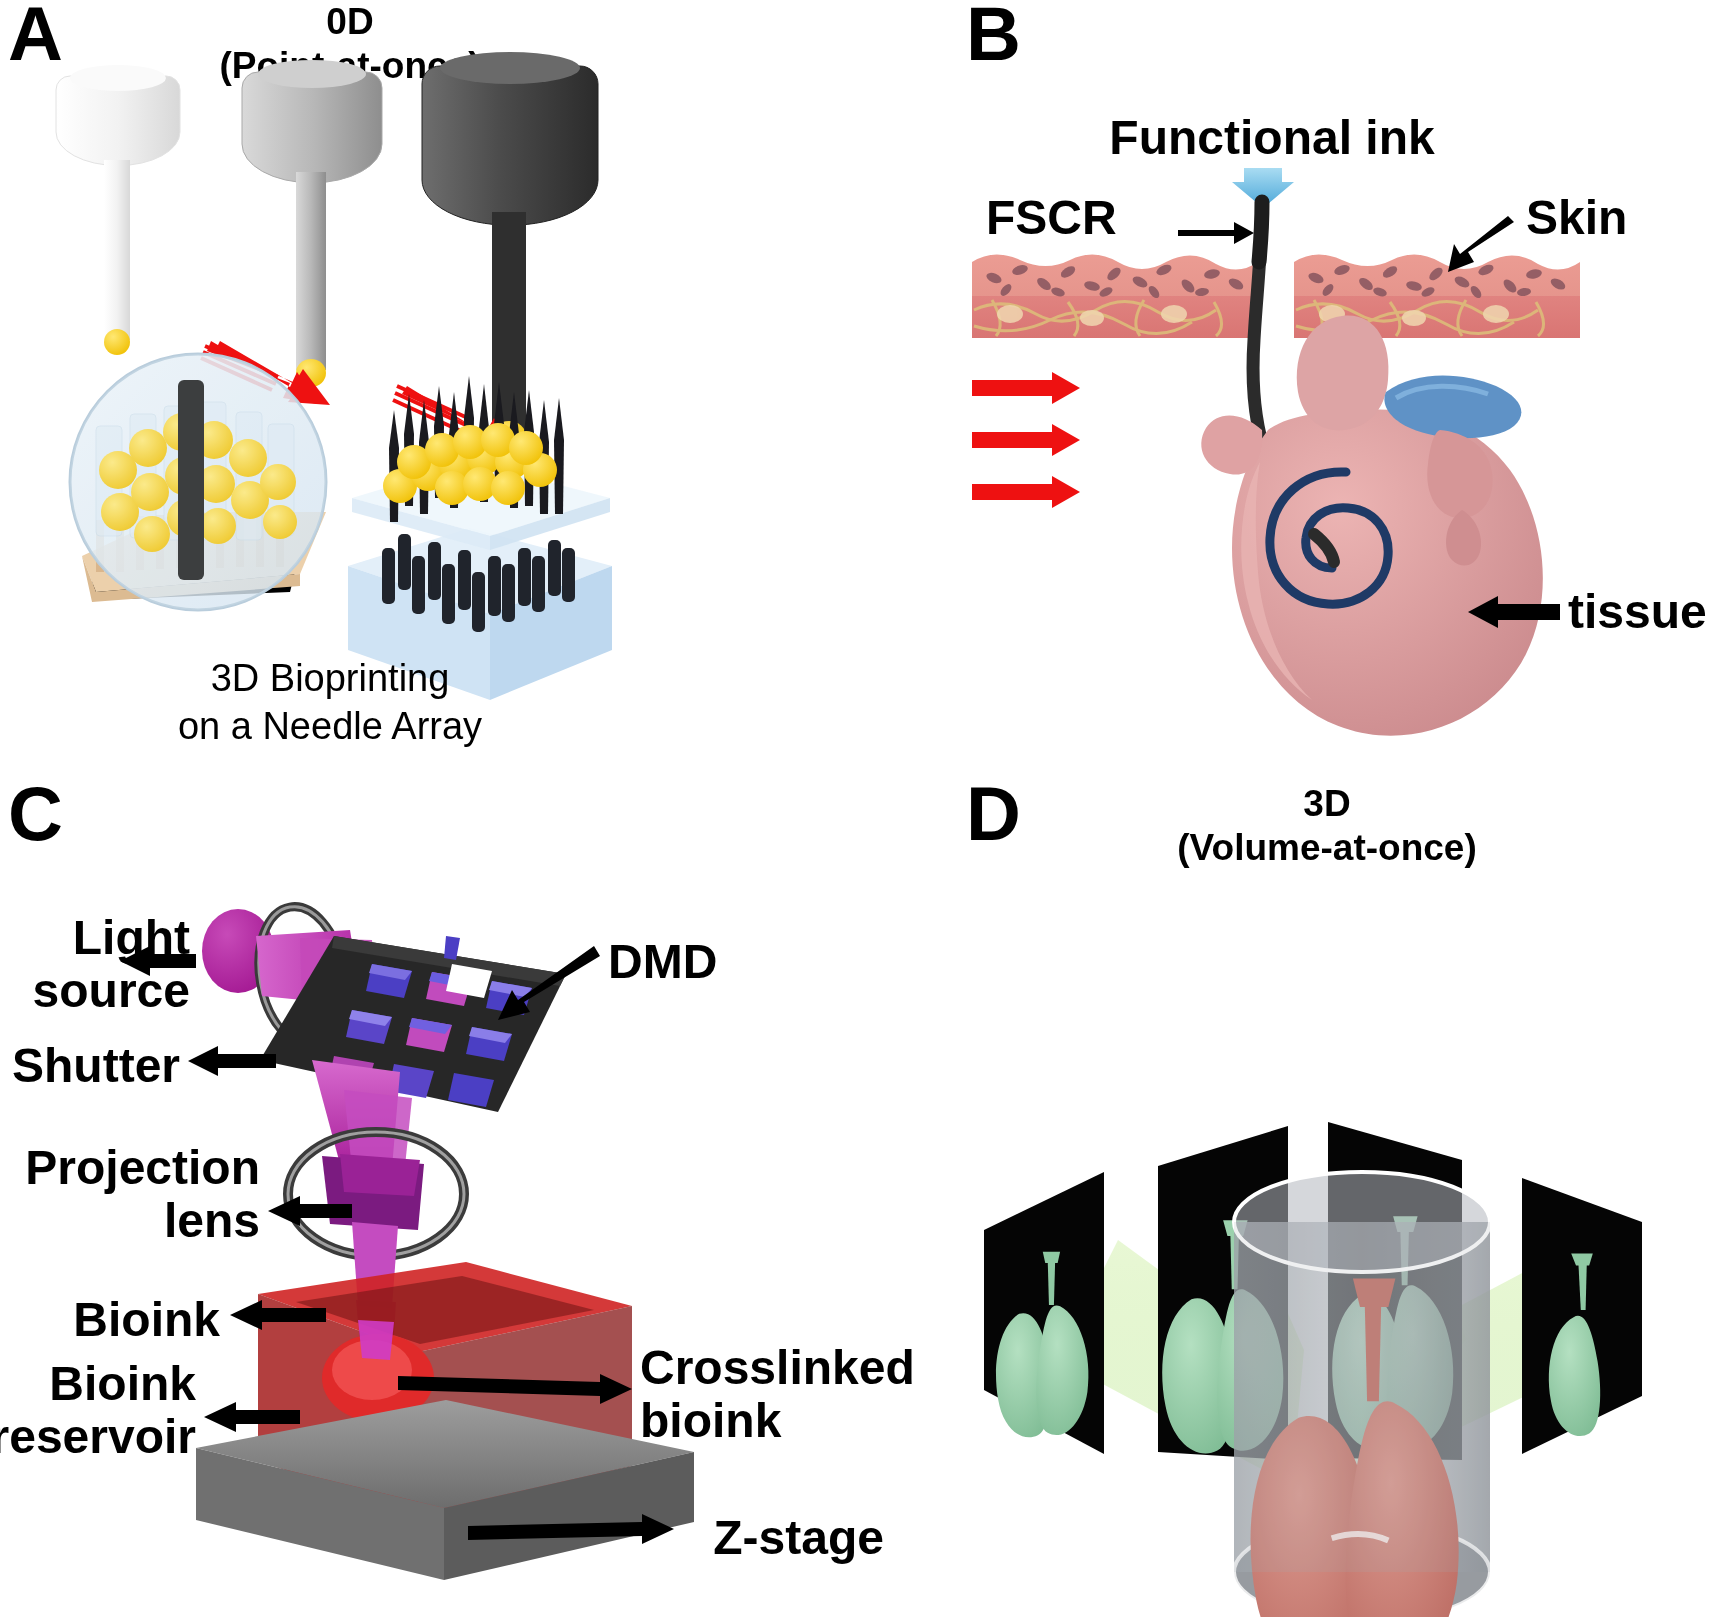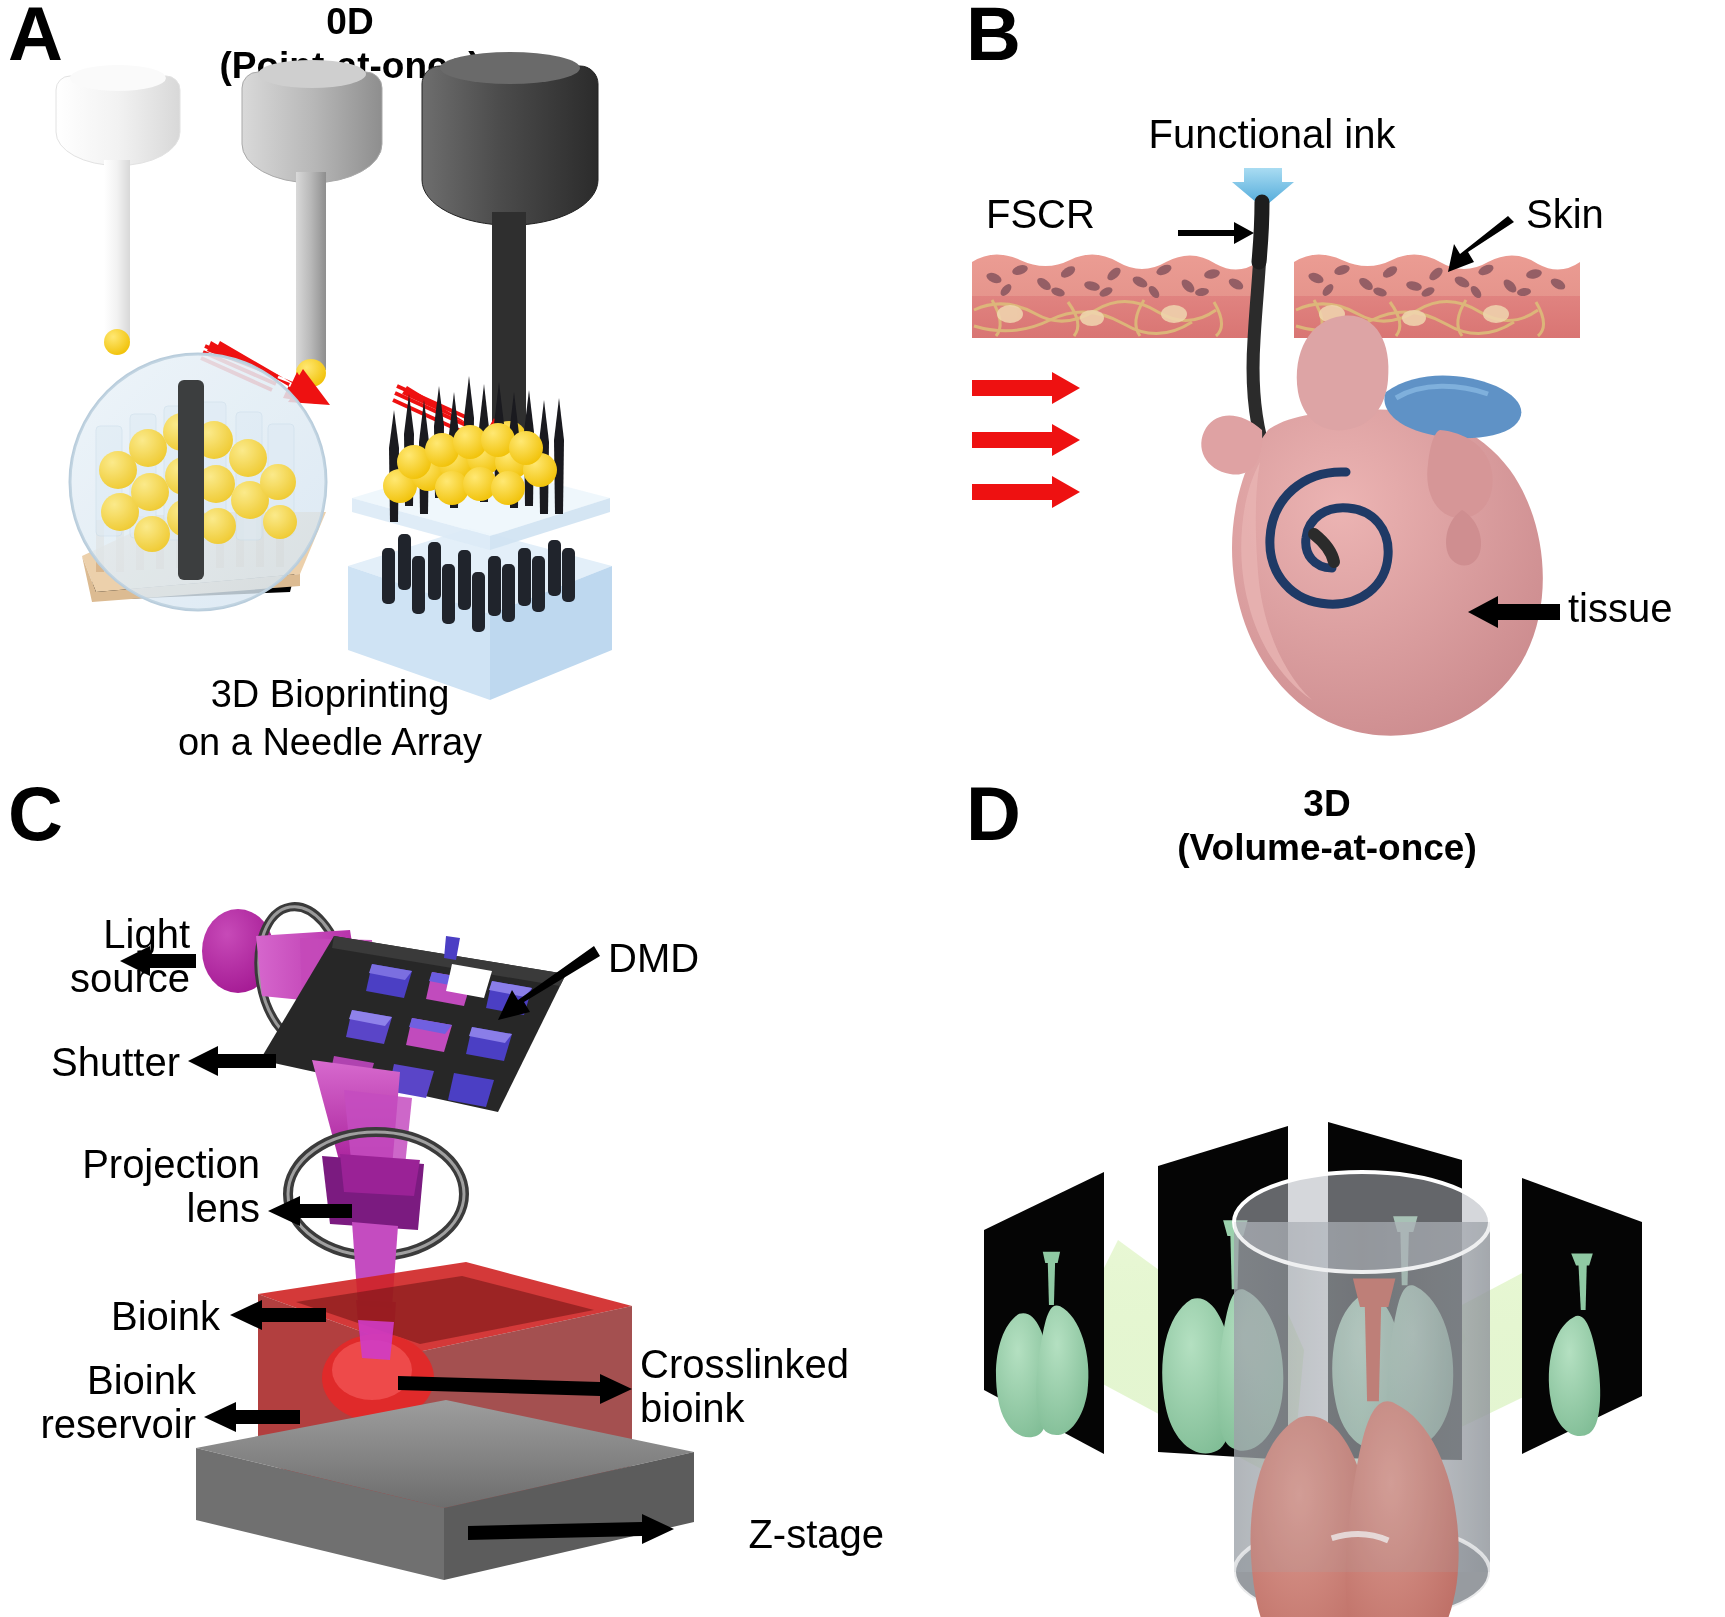--- a/index.html
+++ b/index.html
@@ -4,22 +4,22 @@
 <title>Bioprinting Dimensionality Figure</title>
 <style>
   html,body{margin:0;padding:0;background:#fff;}
   body{width:1725px;height:1617px;position:relative;overflow:hidden;
        font-family:"Liberation Sans","DejaVu Sans",sans-serif;color:#000;}
   .panel{position:absolute;}
   .panel-letter{position:absolute;font-size:76px;font-weight:bold;line-height:1;
                 font-family:"Liberation Sans",sans-serif;}
   .panel-title{position:absolute;text-align:center;font-weight:bold;font-size:37px;
                line-height:1.18;font-family:"Liberation Sans",sans-serif;white-space:pre-line;}
-  .lbl{position:absolute;font-size:40px;line-height:1.1;font-family:"Liberation Sans",sans-serif;
-       white-space:pre-line;}
+  .lbl{position:absolute;font-size:48px;line-height:1.1;font-family:"Liberation Sans",sans-serif;
+       white-space:pre-line;font-weight:bold;}
   .lbl.r{text-align:right;}
   .lbl.c{text-align:center;}
   svg{position:absolute;top:0;left:0;overflow:visible;}
   .caption{position:absolute;text-align:center;font-size:38px;line-height:1.25;
            white-space:pre-line;font-family:"Liberation Sans",sans-serif;}
   .theta{position:absolute;color:#fff;font-size:26px;font-weight:bold;
          font-family:"Liberation Sans",sans-serif;}
 </style>
 </head>
 <body>
@@ -212,21 +212,21 @@
         <circle cx="470" cy="442" r="17" fill="url(#ydrop)"></circle>
         <circle cx="498" cy="440" r="17" fill="url(#ydrop)"></circle>
         <circle cx="526" cy="448" r="17" fill="url(#ydrop)"></circle>
         <circle cx="452" cy="488" r="17" fill="url(#ydrop)"></circle>
         <circle cx="480" cy="484" r="17" fill="url(#ydrop)"></circle>
         <circle cx="508" cy="488" r="17" fill="url(#ydrop)"></circle>
       </g>
     </g>
   </svg>
 
-  <div class="caption" style="left:60px;top:655px;width:540px;margin-top:16px;">3D Bioprinting
+  <div class="caption" style="left:60px;top:655px;width:540px;">3D Bioprinting
 on a Needle Array</div>
 </div>
 
 <div class="panel" style="left:862px;top:0;width:863px;height:760px;">
 
   <div class="panel-letter" style="left:104px;top:-4px;">B</div>
 
 
   <svg width="863" height="760">
     <defs>

